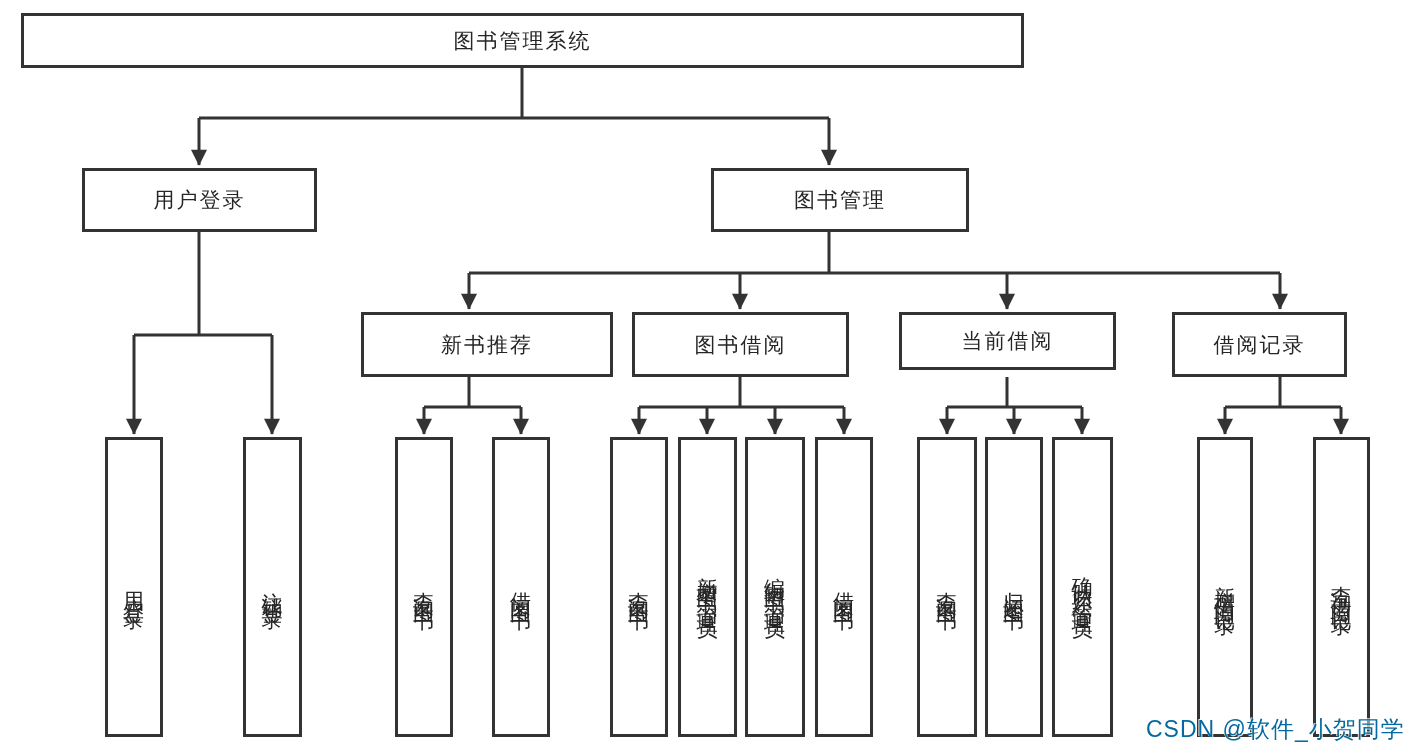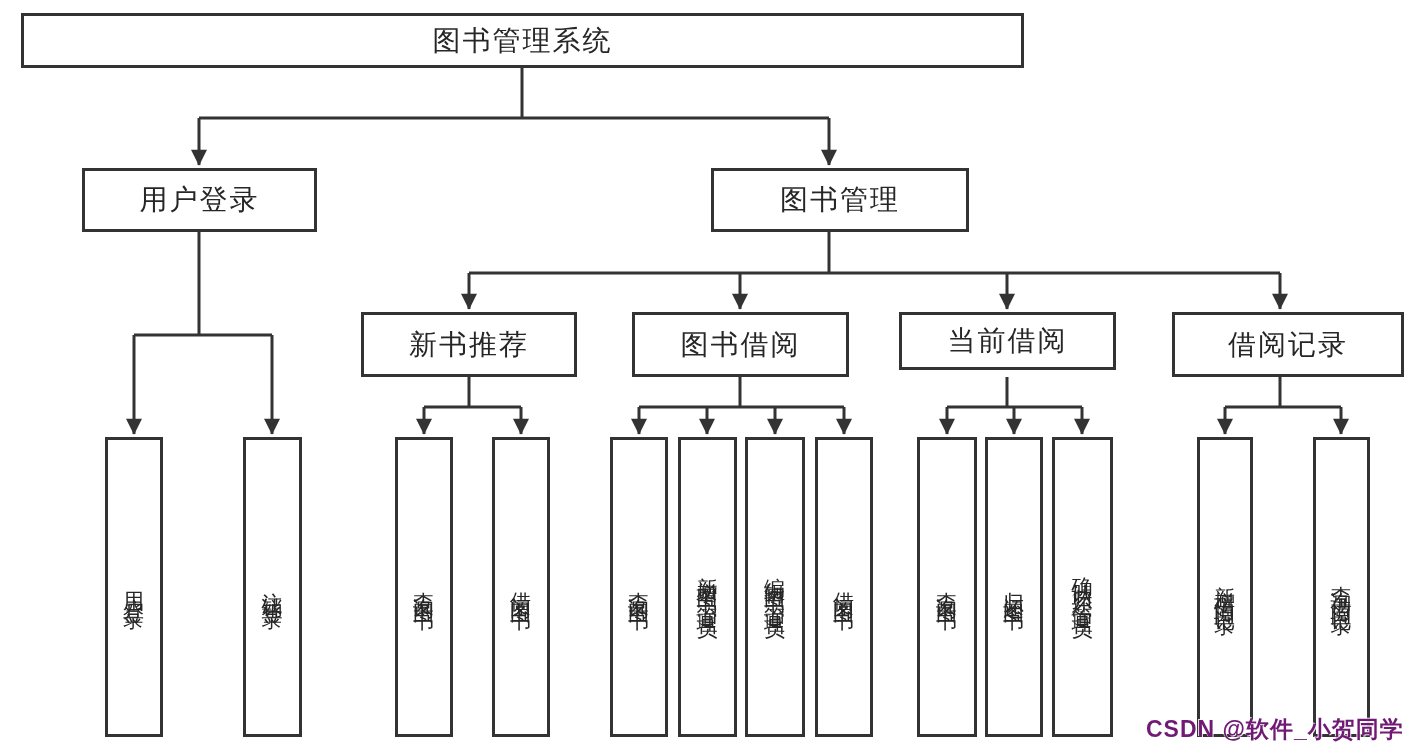--- a/index.html
+++ b/index.html
@@ -21,43 +21,42 @@
     box-sizing: border-box;
     border: 3px solid #333333;
     background: #ffffff;
     display: flex;
     align-items: center;
     justify-content: center;
     color: #262626;
     z-index: 2;
   }
   .node.h span {
-    font-size: 28px;
+    font-size: 21px;
     letter-spacing: 2px;
     white-space: nowrap;
   }
   .node.v span {
     writing-mode: vertical-rl;
     text-orientation: mixed;
     font-size: 21px;
     letter-spacing: 6px;
     line-height: 1;
     white-space: nowrap;
   }
   .watermark {
     position: absolute;
     left: 1146px;
     top: 714px;
     font-size: 23px;
-    color: #701a75;
+    color: #0369a1;
     letter-spacing: 1px;
     white-space: nowrap;
     z-index: 5;
     text-shadow: 1px 1px 0 rgba(255,255,255,0.85), -1px -1px 0 rgba(255,255,255,0.85);
-    font-weight: bold;
   }
 </style>
 </head>
 <body>
 
 <div class="canvas">
 
   <svg class="wires" width="1405" height="747" viewBox="0 0 1405 747" xmlns="http://www.w3.org/2000/svg">
     <defs>
       <marker id="ah" viewBox="0 0 10 10" refX="9.5" refY="5" markerUnits="userSpaceOnUse" markerWidth="21" markerHeight="16" orient="auto-start-reverse">
@@ -112,30 +111,30 @@
     <span>图书管理系统</span>
   </div>
 
   <div class="node h" style="left:82px; top:168px; width:235px; height:64px;">
     <span>用户登录</span>
   </div>
   <div class="node h" style="left:711px; top:168px; width:258px; height:64px;">
     <span>图书管理</span>
   </div>
 
-  <div class="node h" style="left:361px; top:312px; width:216px; height:65px;font-family:Liberation Serif, serif;">
+  <div class="node h" style="left:361px; top:312px; width:252px; height:65px;font-family:Liberation Serif, serif;">
     <span>新书推荐</span>
   </div>
   <div class="node h" style="left:632px; top:312px; width:217px; height:65px;text-align:right;">
     <span>图书借阅</span>
   </div>
   <div class="node h" style="left:899px; top:312px; width:217px; height:58px;">
     <span>当前借阅</span>
   </div>
-  <div class="node h" style="left:1172px; top:312px; width:232px; height:65px;">
+  <div class="node h" style="left:1172px; top:312px; width:175px; height:65px;">
     <span>借阅记录</span>
   </div>
 
   <div class="node v" style="left:105px; top:437px; width:58px; height:300px;">
     <span>用户登录</span>
   </div>
   <div class="node v" style="left:243px; top:437px; width:59px; height:300px;">
     <span>注销登录</span>
   </div>
 

